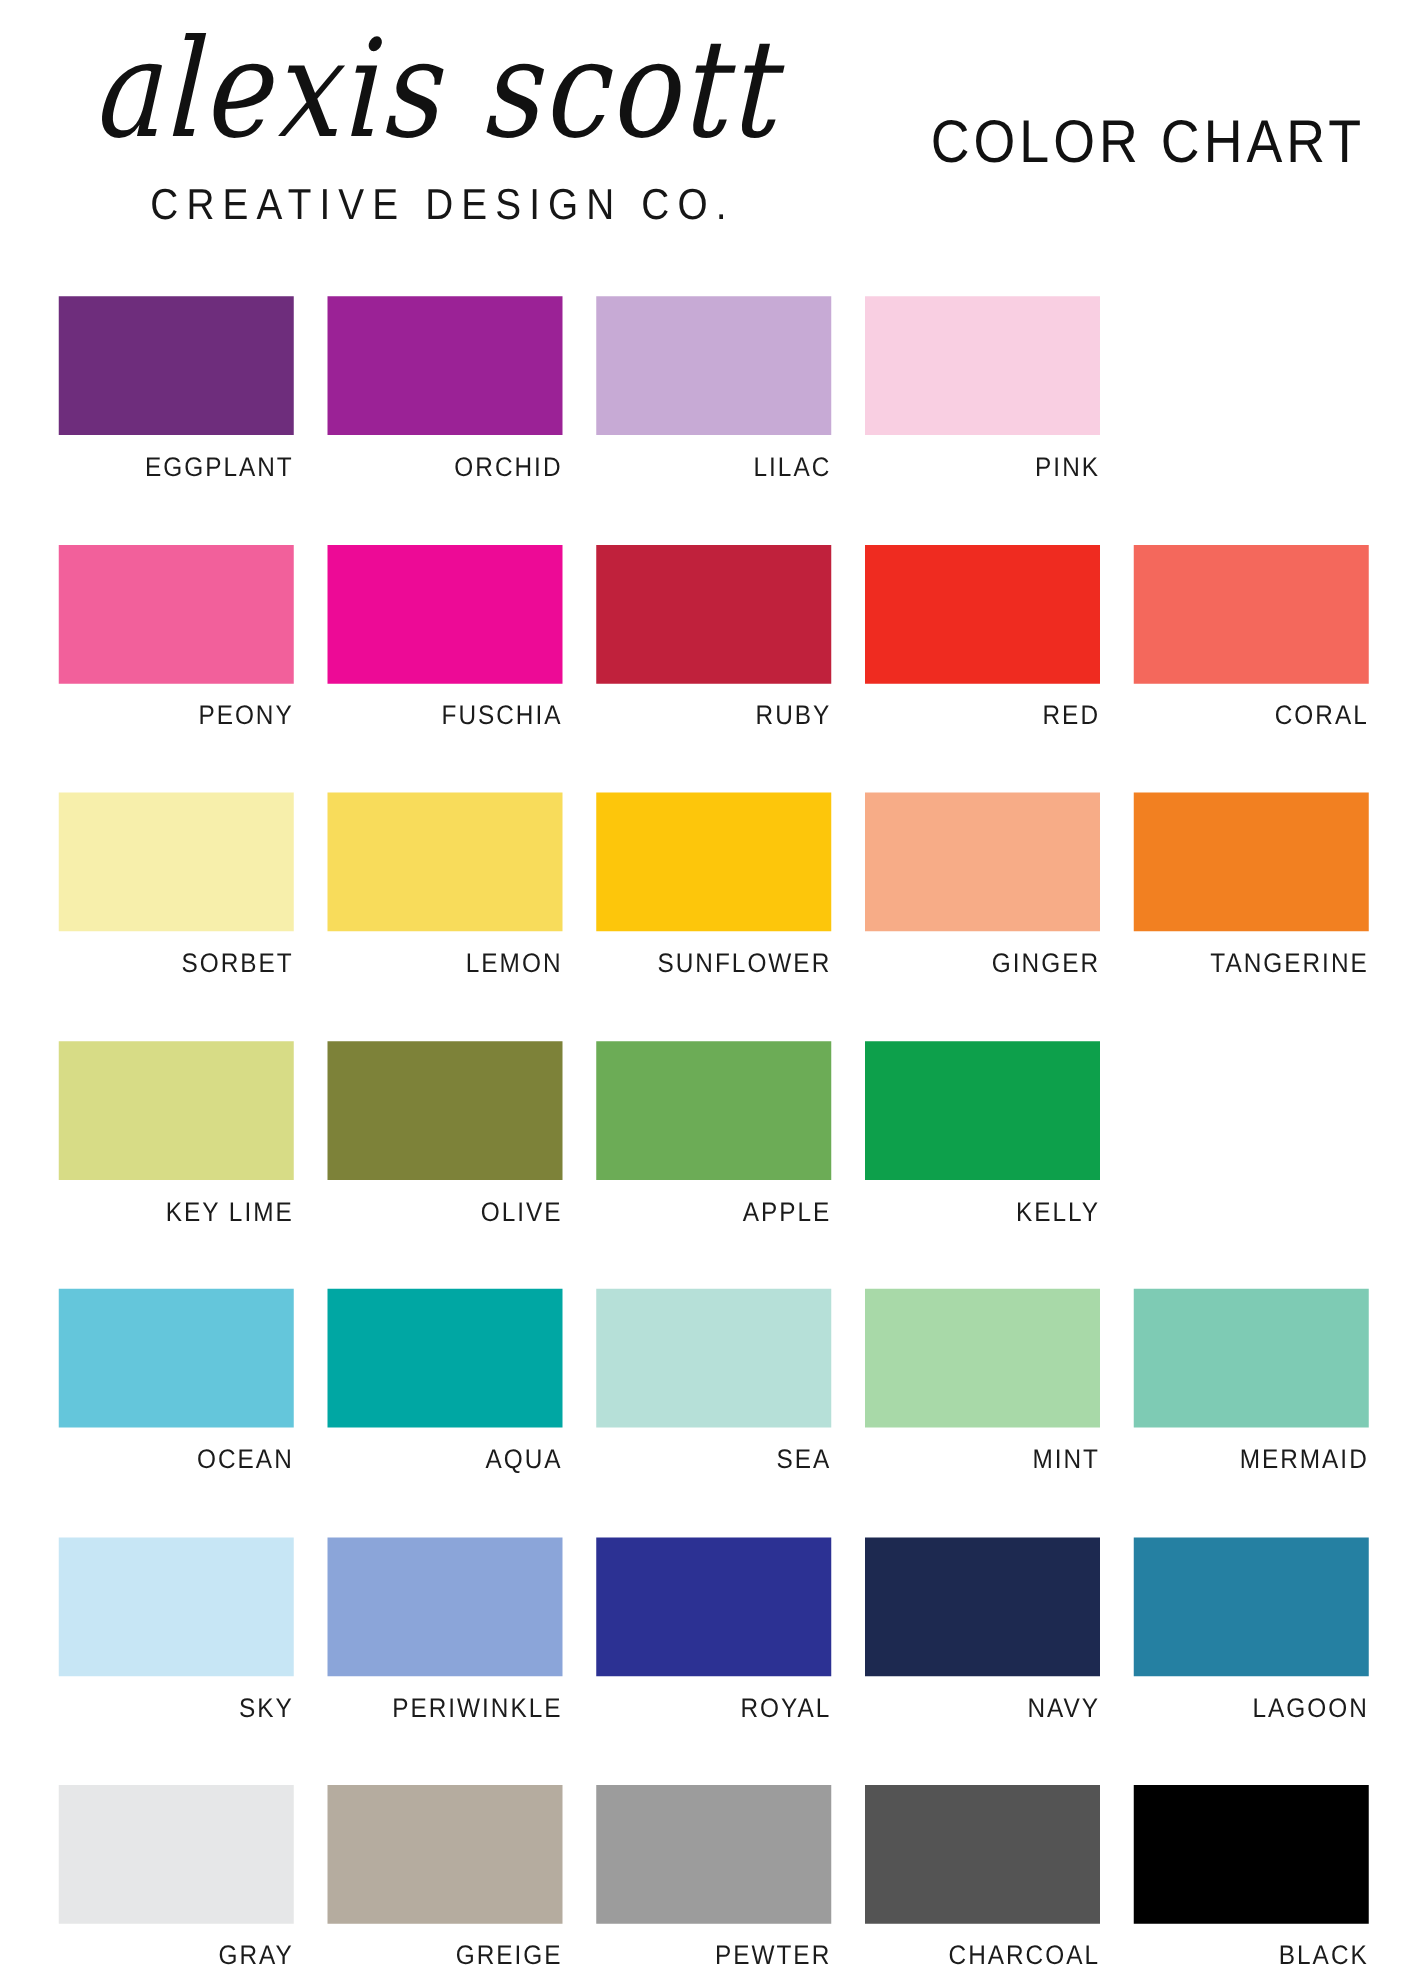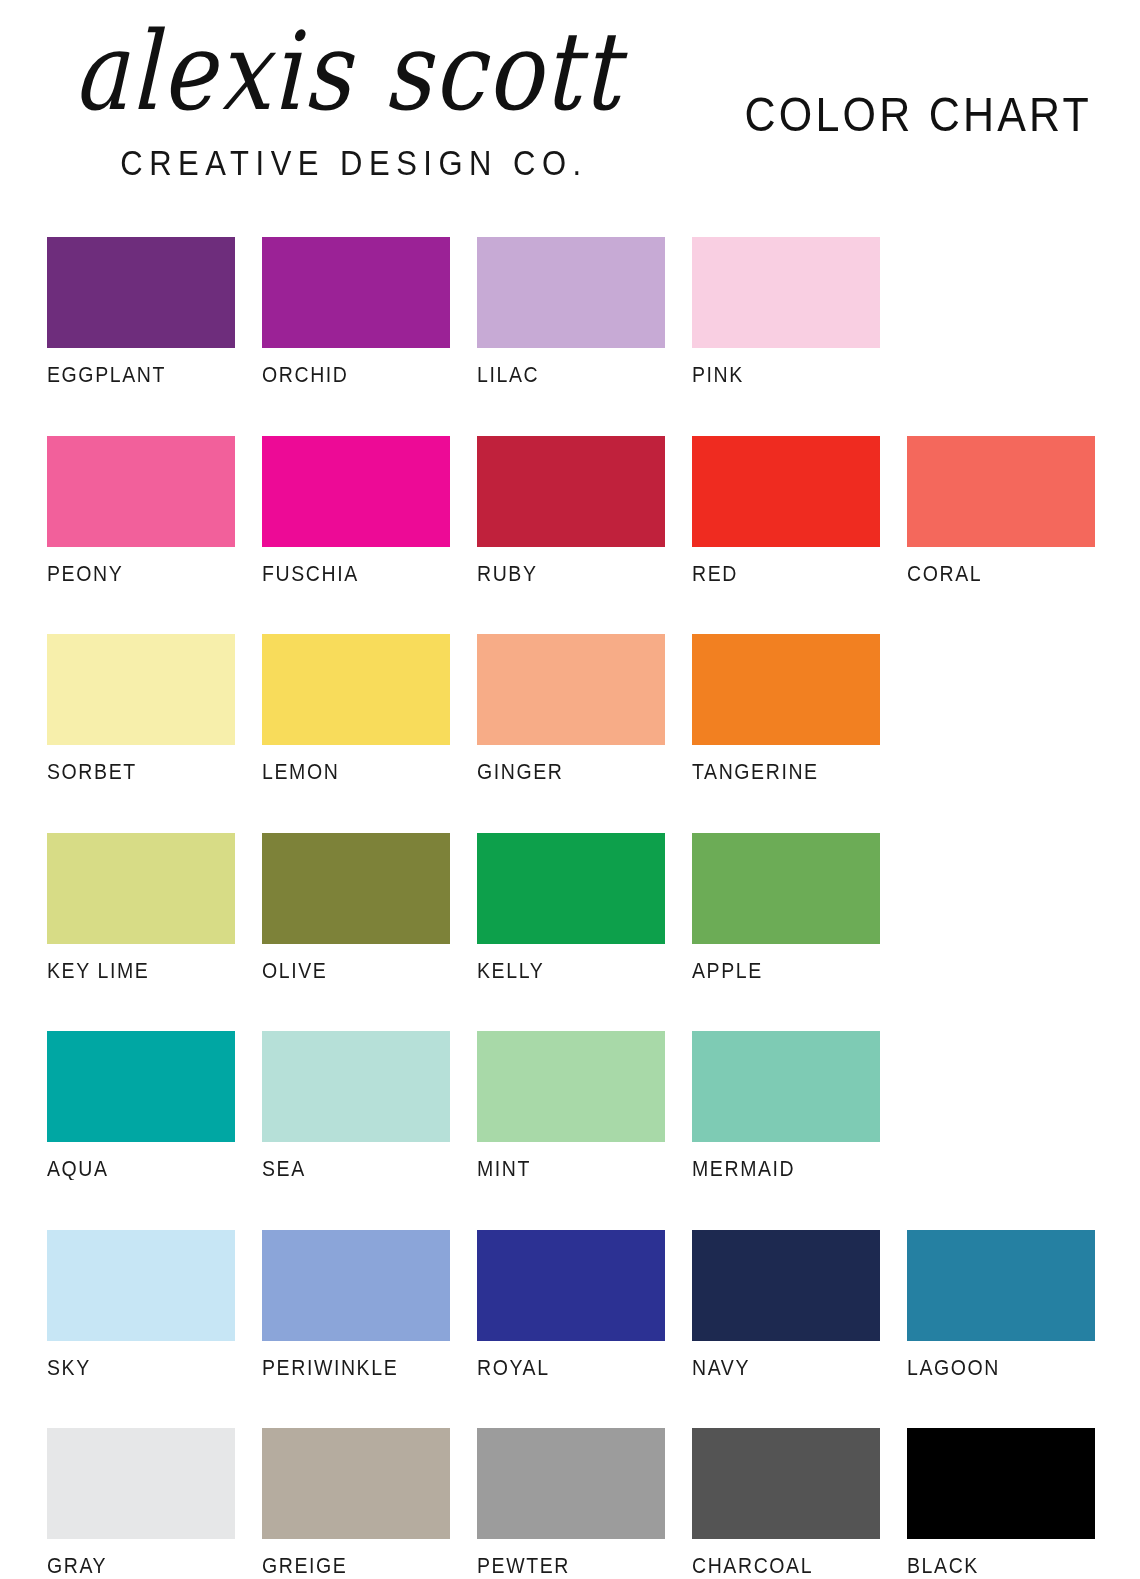--- a/index.html
+++ b/index.html
@@ -90,21 +90,21 @@
     display: flex;
     gap: 27px;
     margin-bottom: 52px;
   }
   .swatch-row:last-child { margin-bottom: 0; }
 
   .swatch-cell {
     width: 188px;
     display: flex;
     flex-direction: column;
-    align-items: flex-start;
+    align-items: flex-end;
   }
 
   .swatch-chip {
     width: 188px;
     height: 111px;
     display: block;
   }
 
   .swatch-label {
     margin-top: 16px;
@@ -177,47 +177,55 @@
       <div class="swatch-row">
         <div class="swatch-cell">
           <div class="swatch-chip" title="#F7EFAB" style="background: rgb(247, 239, 171);"></div>
           <div class="swatch-label">SORBET</div>
         </div>
         <div class="swatch-cell">
           <div class="swatch-chip" title="#F8DC5B" style="background: rgb(248, 220, 91);"></div>
           <div class="swatch-label">LEMON</div>
         </div>
         <div class="swatch-cell">
+          <div class="swatch-chip" title="#FDC60B" style="background: rgb(253, 198, 11);"></div>
+          <div class="swatch-label">SUNFLOWER</div>
+        </div>
+        <div class="swatch-cell">
           <div class="swatch-chip" title="#F7AC87" style="background: rgb(247, 172, 135);"></div>
           <div class="swatch-label">GINGER</div>
         </div>
         <div class="swatch-cell">
           <div class="swatch-chip" title="#F28021" style="background: rgb(242, 128, 33);"></div>
           <div class="swatch-label">TANGERINE</div>
         </div>
       </div>
       <div class="swatch-row">
         <div class="swatch-cell">
           <div class="swatch-chip" title="#D7DC86" style="background: rgb(215, 220, 134);"></div>
           <div class="swatch-label">KEY LIME</div>
         </div>
         <div class="swatch-cell">
           <div class="swatch-chip" title="#7D8239" style="background: rgb(125, 130, 57);"></div>
           <div class="swatch-label">OLIVE</div>
         </div>
         <div class="swatch-cell">
+          <div class="swatch-chip" title="#6CAC56" style="background: rgb(108, 172, 86);"></div>
+          <div class="swatch-label">APPLE</div>
+        </div>
+        <div class="swatch-cell">
           <div class="swatch-chip" title="#0DA04B" style="background: rgb(13, 160, 75);"></div>
           <div class="swatch-label">KELLY</div>
         </div>
-        <div class="swatch-cell">
-          <div class="swatch-chip" title="#6CAC56" style="background: rgb(108, 172, 86);"></div>
-          <div class="swatch-label">APPLE</div>
-        </div>
-      </div>
-      <div class="swatch-row">
+      </div>
+      <div class="swatch-row">
+        <div class="swatch-cell">
+          <div class="swatch-chip" title="#64C6DB" style="background: rgb(100, 198, 219);"></div>
+          <div class="swatch-label">OCEAN</div>
+        </div>
         <div class="swatch-cell">
           <div class="swatch-chip" title="#00A7A3" style="background: rgb(0, 167, 163);"></div>
           <div class="swatch-label">AQUA</div>
         </div>
         <div class="swatch-cell">
           <div class="swatch-chip" title="#B6E0D8" style="background: rgb(182, 224, 216);"></div>
           <div class="swatch-label">SEA</div>
         </div>
         <div class="swatch-cell">
           <div class="swatch-chip" title="#A8D9A8" style="background: rgb(168, 217, 168);"></div>

